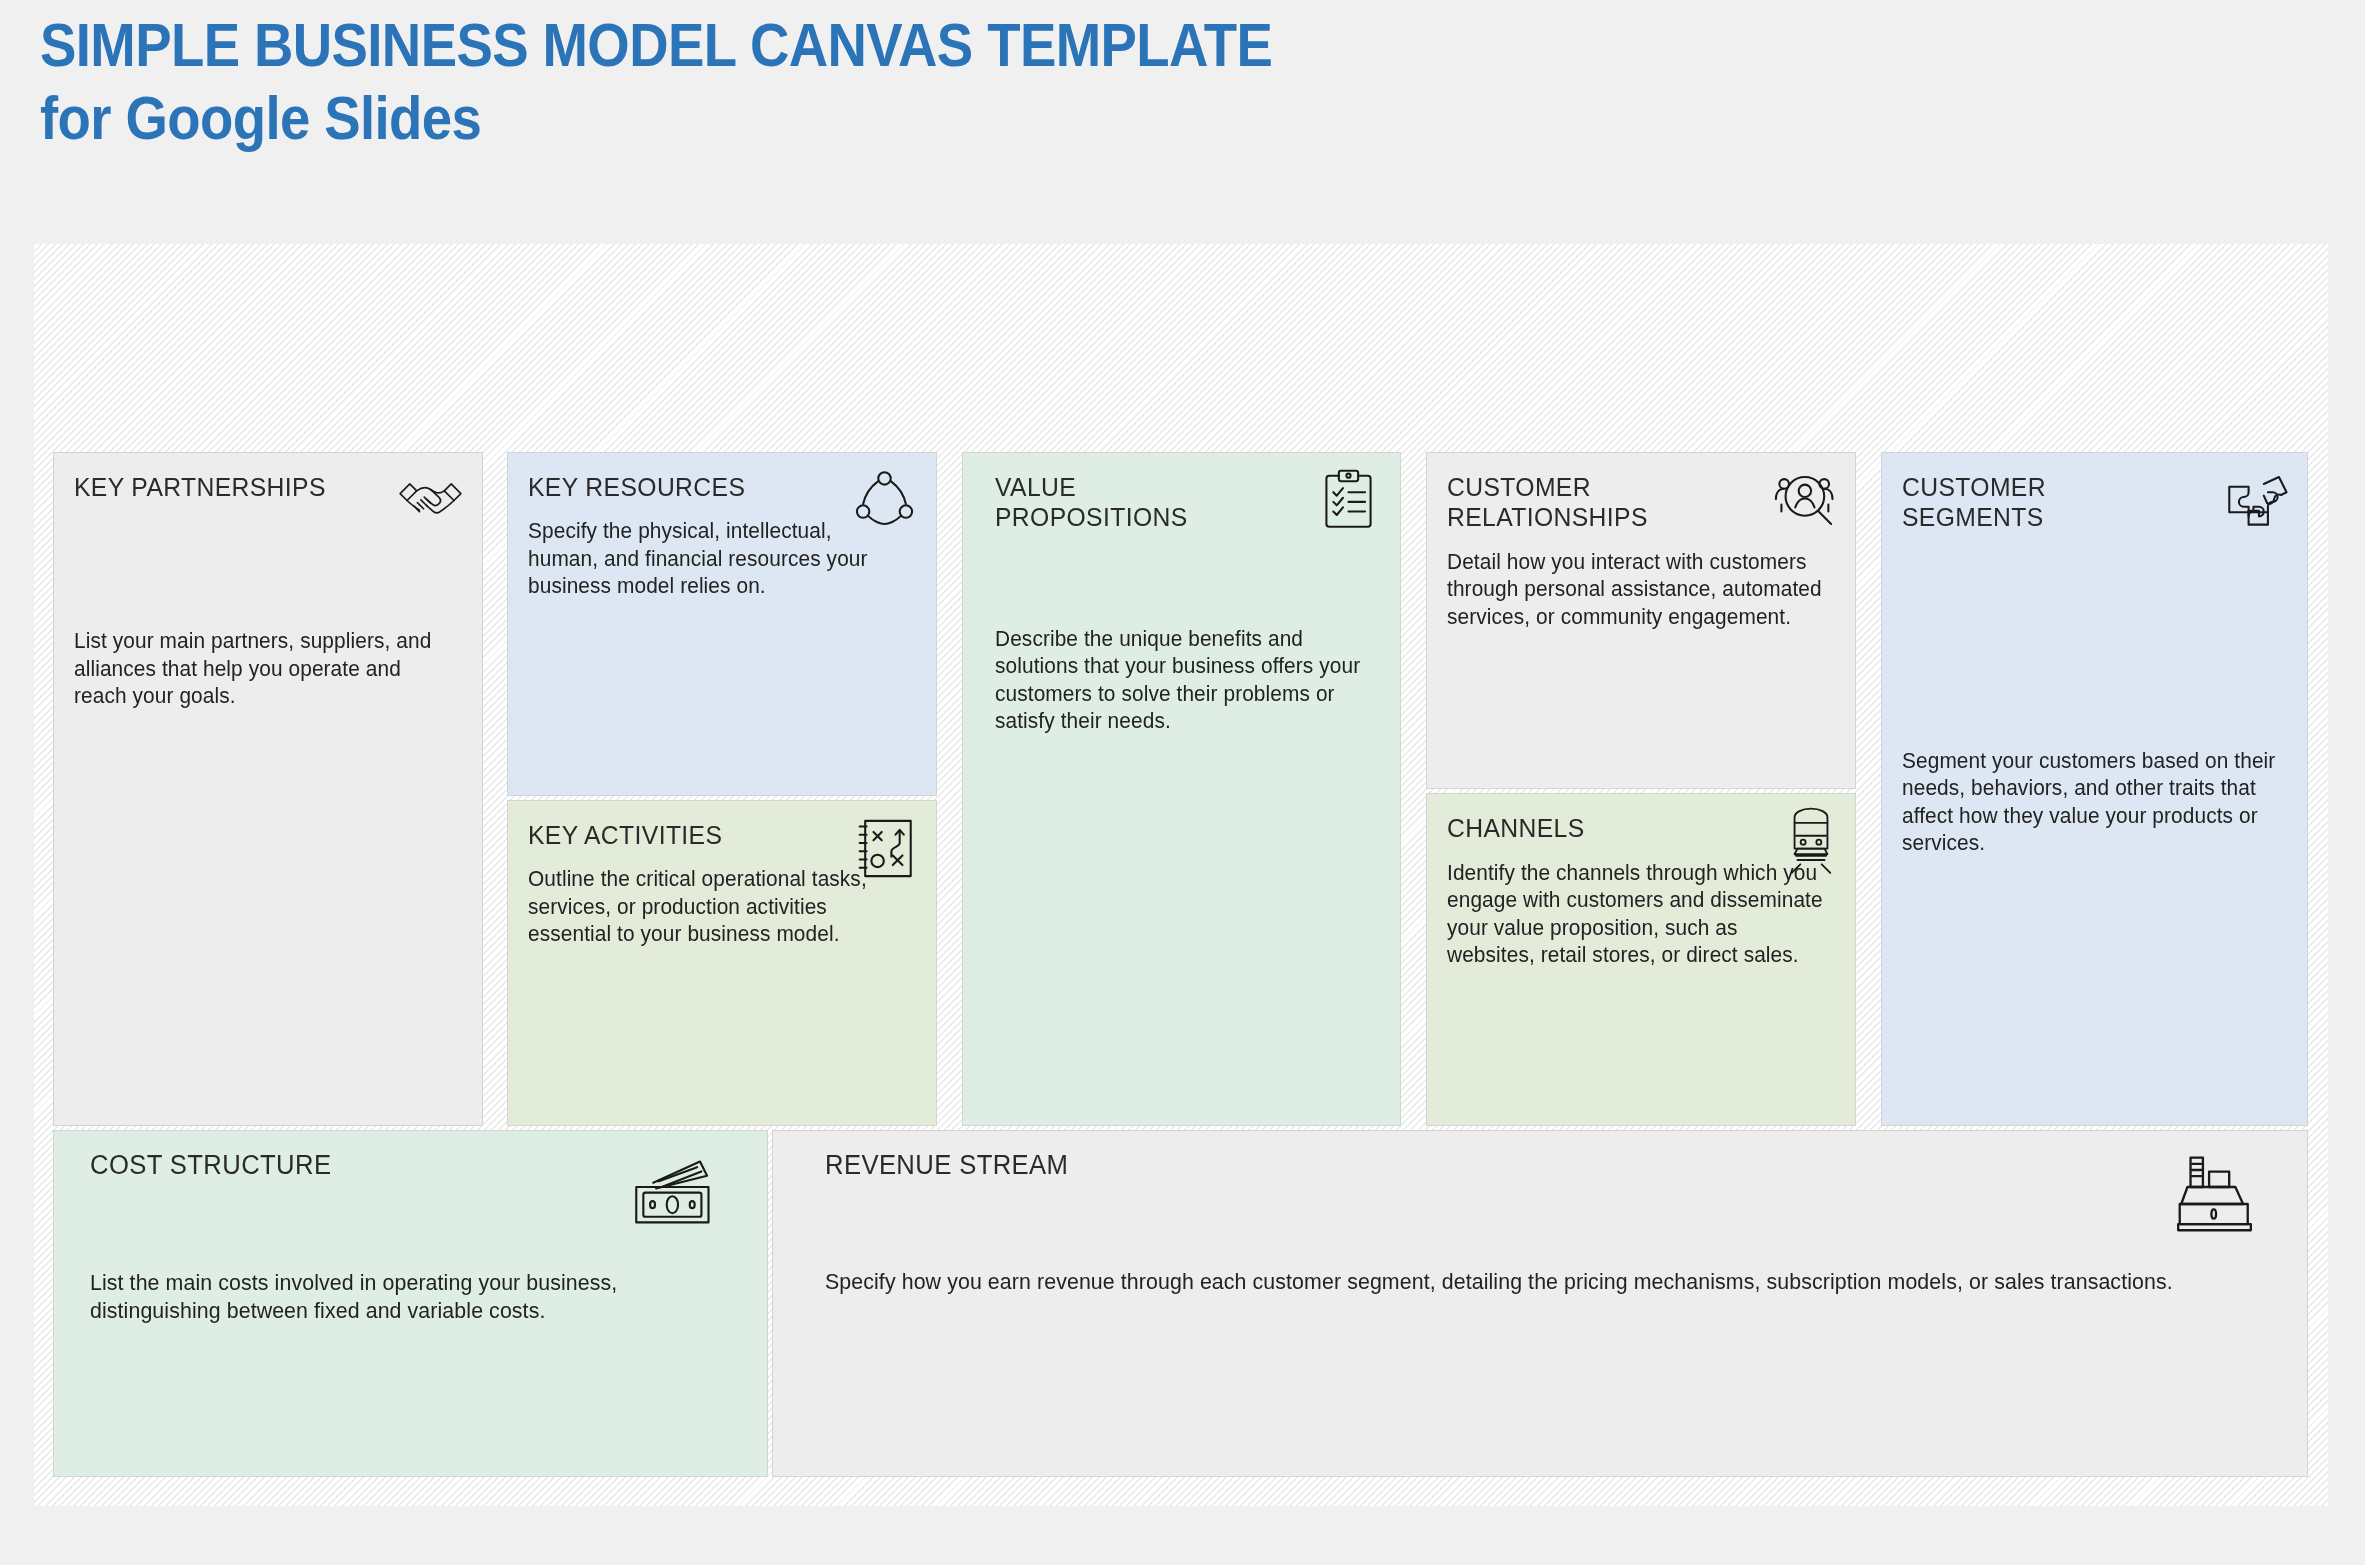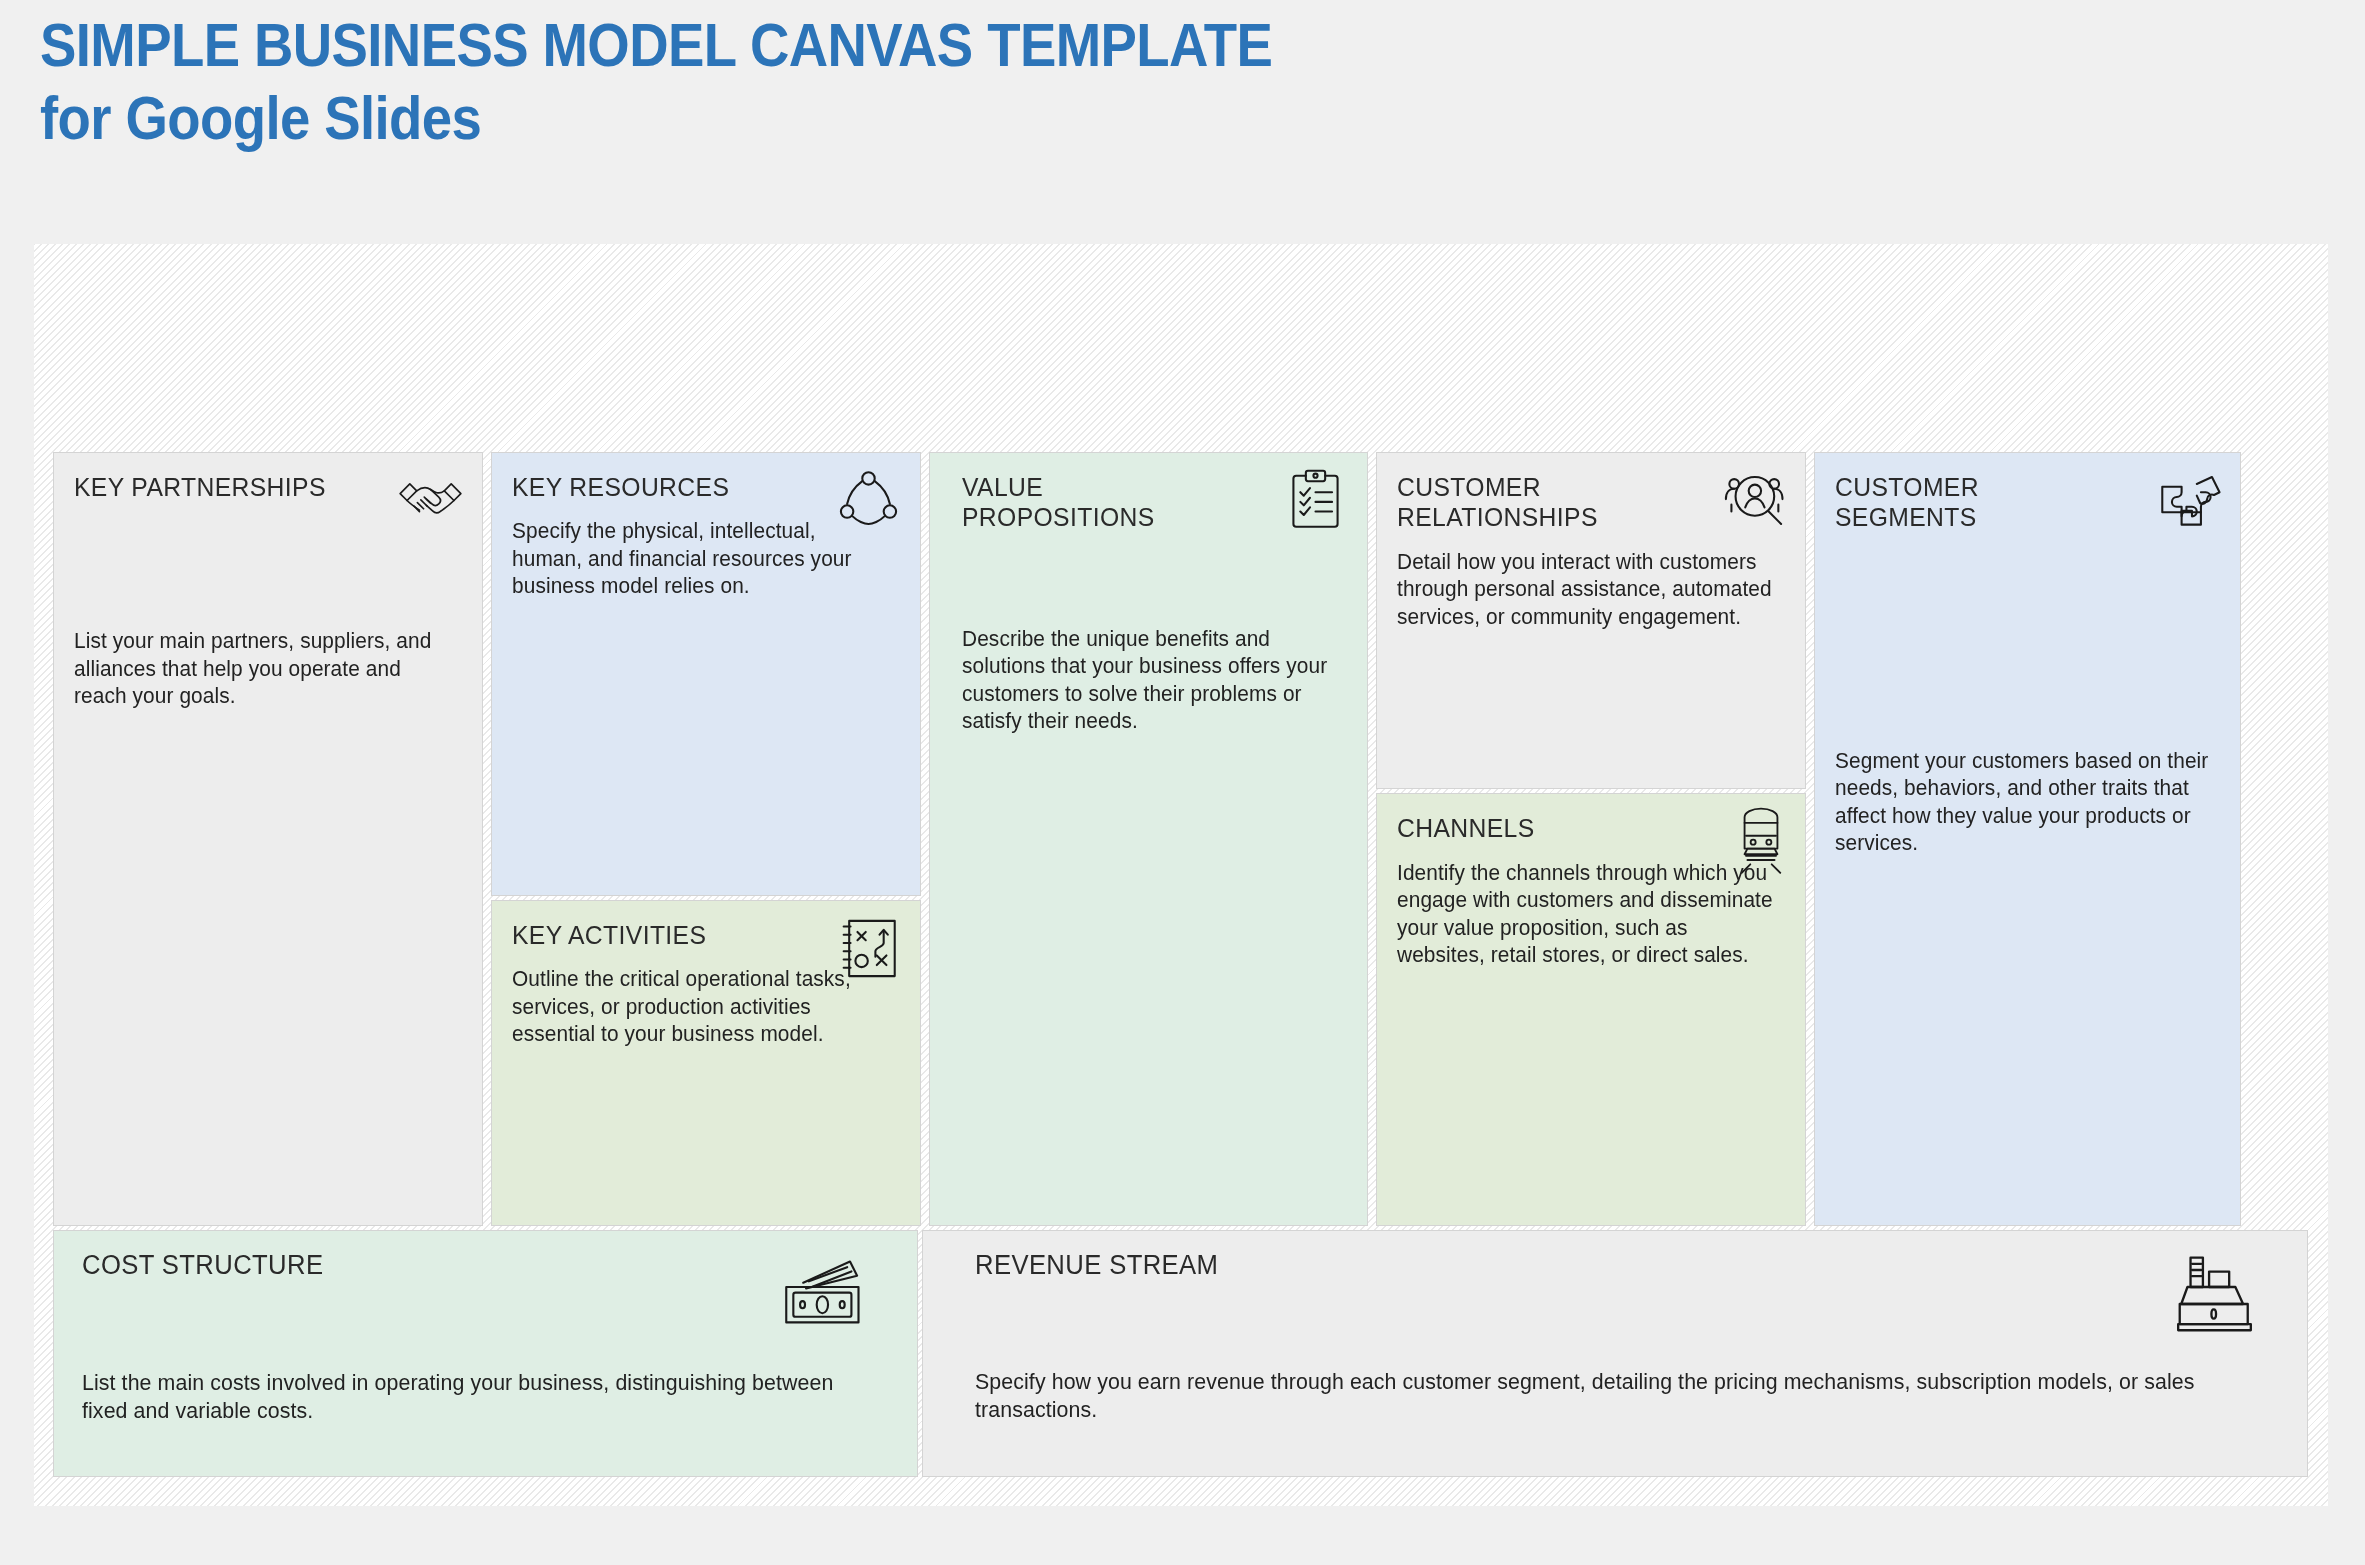--- a/index.html
+++ b/index.html
@@ -74,22 +74,23 @@
     left: 18.6px;
     top: 208px;
     width: 2255px;
     height: 1025px;
     display: flex;
     flex-direction: column;
     gap: 4.3px;
   }
   .grid-top {
     display: flex;
-    gap: 8px;
-    height: 774px;
+    gap: 22px;
+    height: 674px;
+    justify-content: space-between;
   }
   .grid-bottom {
     display: flex;
     gap: 4.3px;
     flex: 1;
   }
   .col { display: flex; flex-direction: column; gap: 4.3px; }
   .col-1 { width: 430px; }
   .col-2 { width: 430px; }
   .col-3 { width: 439px; }
@@ -281,21 +282,21 @@
               <path d="M62 26 l22 -10 l11 22 l-8 4 a7 7 0 0 0 -10 6 a7 7 0 0 1 -10 6 l-5 -11"></path>
             </svg>
           </div>
           <div class="cell-body body-bot" style="margin-top:215px">Segment your customers based on their needs, behaviors, and other traits that affect how they value your products or services.</div>
         </div>
       </div>
 
     </div>
 
     <div class="grid-bottom">
-      <div class="cell green" style="width:865px;padding-left:28px">
+      <div class="cell green" style="width:715px;padding-left:36px">
         <div class="cell-head wide-head">COST STRUCTURE</div>
         <div class="cell-icon icon-wide">
           <svg viewBox="0 0 120 100" fill="none" stroke="#1a1a1a" stroke-width="3" stroke-linecap="round" stroke-linejoin="round">
             <path d="M30 32 L96 2 L106 22 L34 40"></path>
             <path d="M38 30 L92 10 M42 38 L98 16"></path>
             <rect x="6" y="38" width="102" height="50"></rect>
             <rect x="16" y="46" width="82" height="34" rx="3"></rect>
             <ellipse cx="57" cy="63" rx="8" ry="12"></ellipse>
             <ellipse cx="29" cy="63" rx="3.5" ry="5"></ellipse>
             <ellipse cx="85" cy="63" rx="3.5" ry="5"></ellipse>

